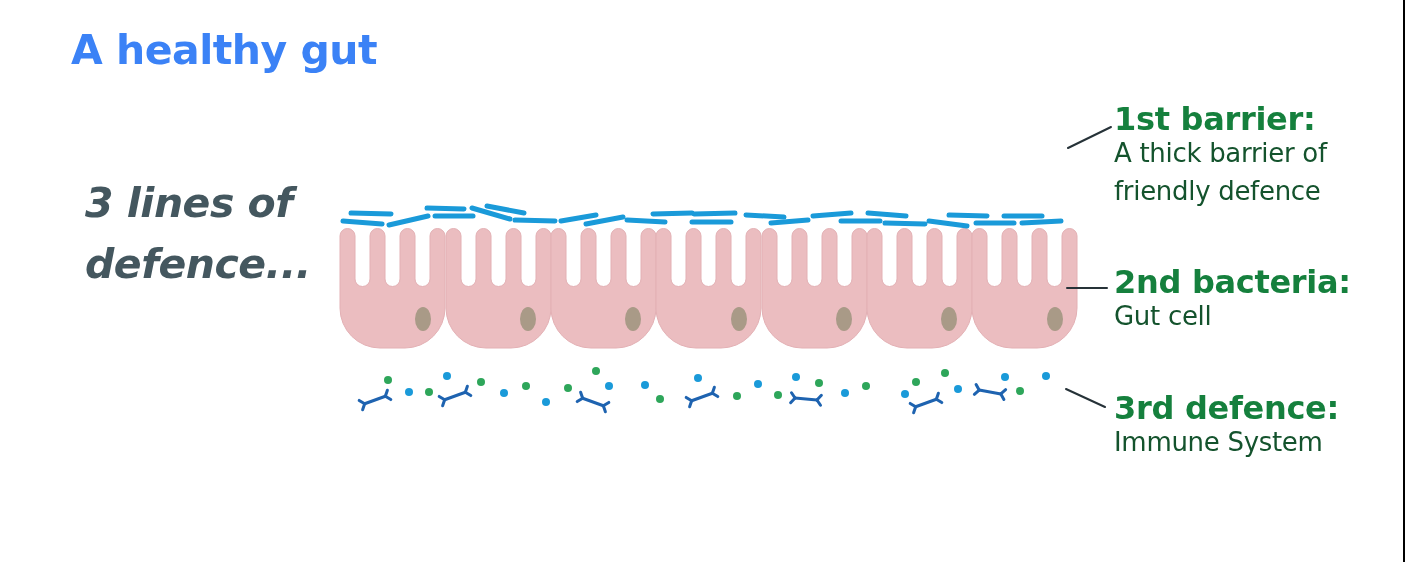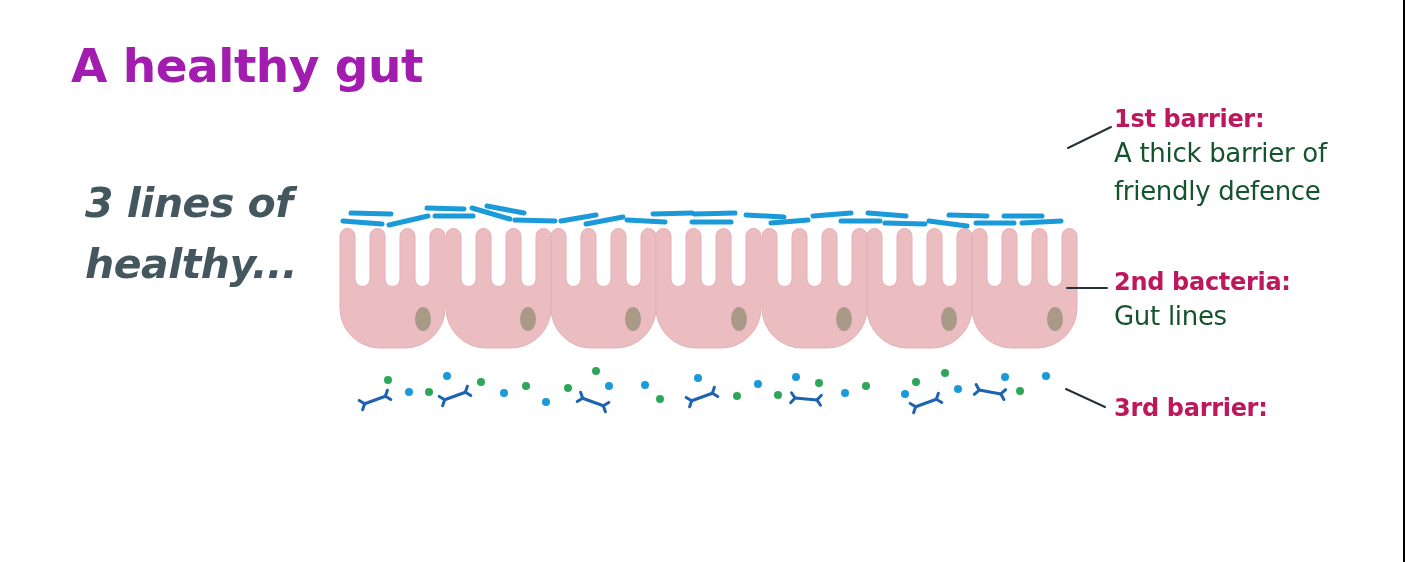--- a/index.html
+++ b/index.html
@@ -1,46 +1,46 @@
 <!DOCTYPE html>
 <html><head>
 <meta charset="utf-8">
 <style>
   html, body { margin: 0; padding: 0; background: #ffffff; }
   body { width: 1406px; height: 562px; position: relative; overflow: hidden; font-family: "DejaVu Sans", sans-serif; }
   .canvas { position: absolute; left: 0; top: 0; width: 1406px; height: 562px; background: #ffffff; }
   .right-border { position: absolute; left: 1403px; top: 0; width: 2px; height: 562px; background: #000000; }
   .title {
-    position: absolute; left: 71px; top: 38px; margin: 0;
-    font-family: "DejaVu Sans", sans-serif; font-weight: bold; font-size: 47px;
-    letter-spacing: -0.5px; color: #a21caf; white-space: nowrap; line-height: 56px;
+    position: absolute; left: 71px; top: 22px; margin: 0;
+    font-family: "DejaVu Sans", sans-serif; font-weight: bold; font-size: 41px;
+    letter-spacing: -0.5px; color: #3b82f6; white-space: nowrap; line-height: 56px;
   }
   .subtitle {
     position: absolute; left: 68px; top: 156px; margin: 17px;
     font-family: "DejaVu Sans", sans-serif; font-weight: bold; font-style: italic;
     font-size: 41px; line-height: 61px; letter-spacing: -0.5px; color: #44575f; white-space: nowrap;
   }
   .diagram { position: absolute; left: 0; top: 0; width: 1406px; height: 562px; }
   .label { position: absolute; left: 1114px; white-space: nowrap; }
-  .label .head { display: block; font-family: "DejaVu Sans", sans-serif; font-weight: bold; font-size: 24px; line-height: 30px; color: #be185d; letter-spacing: -0.3px; }
+  .label .head { display: block; font-family: "DejaVu Sans", sans-serif; font-weight: bold; font-size: 32px; line-height: 30px; color: #15803d; letter-spacing: -0.3px; }
   .label .body { display: block; font-family: "DejaVu Sans", sans-serif; font-weight: normal; font-size: 26px; line-height: 38px; color: #14532d; letter-spacing: -0.3px; }
   .label-1 { top: 104px; }
   .label-2 { top: 267px; }
   .label-3 { top: 393px; }
 </style>
 </head>
 <body>
 
 <div class="canvas">
 
   <h1 class="title">A healthy gut</h1>
 
   <div class="subtitle">
     <div>3 lines of</div>
-    <div>healthy...</div>
+    <div>defence...</div>
   </div>
 
   <svg class="diagram" width="1406" height="562" viewBox="0 0 1406 562" xmlns="http://www.w3.org/2000/svg">
     <defs>
 
       <path id="cell" d="M0,236 a7.5,7.5 0 0 1 15,0 L15,279 a7.5,7.5 0 0 0 15,0 L30,236 a7.5,7.5 0 0 1 15,0 L45,279 a7.5,7.5 0 0 0 15,0 L60,236 a7.5,7.5 0 0 1 15,0 L75,279 a7.5,7.5 0 0 0 15,0 L90,236 a7.5,7.5 0 0 1 15,0 L105,308 a40,40 0 0 1 -40,40 L40,348 a40,40 0 0 1 -40,-40 Z"></path>
       <g id="antibody" fill="none" stroke="#1e63b0" stroke-width="3" stroke-linecap="round">
         <line x1="-11" y1="0" x2="11" y2="0"></line>
         <line x1="-11" y1="0" x2="-15" y2="-5"></line>
         <line x1="-11" y1="0" x2="-15" y2="5"></line>
@@ -146,21 +146,22 @@
   </svg>
 
   <div class="label label-1">
     <span class="head">1st barrier:</span>
     <span class="body">A thick barrier of</span>
     <span class="body">friendly defence</span>
   </div>
 
   <div class="label label-2">
     <span class="head">2nd bacteria:</span>
-    <span class="body">Gut lines</span>
+    <span class="body">Gut cell</span>
   </div>
 
   <div class="label label-3">
-    <span class="head">3rd barrier:</span>
+    <span class="head">3rd defence:</span>
+    <span class="body">Immune System</span>
   </div>
 
   <div class="right-border"></div>
 </div>
 
 </body></html>

